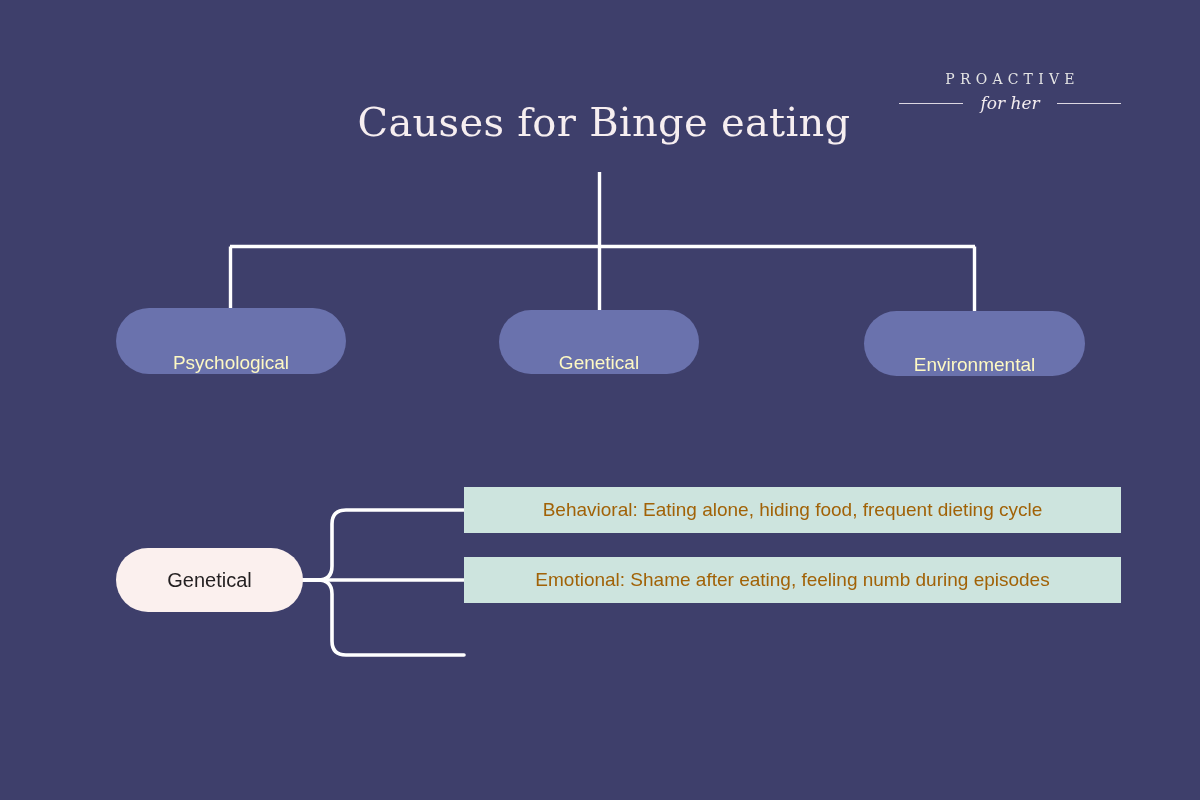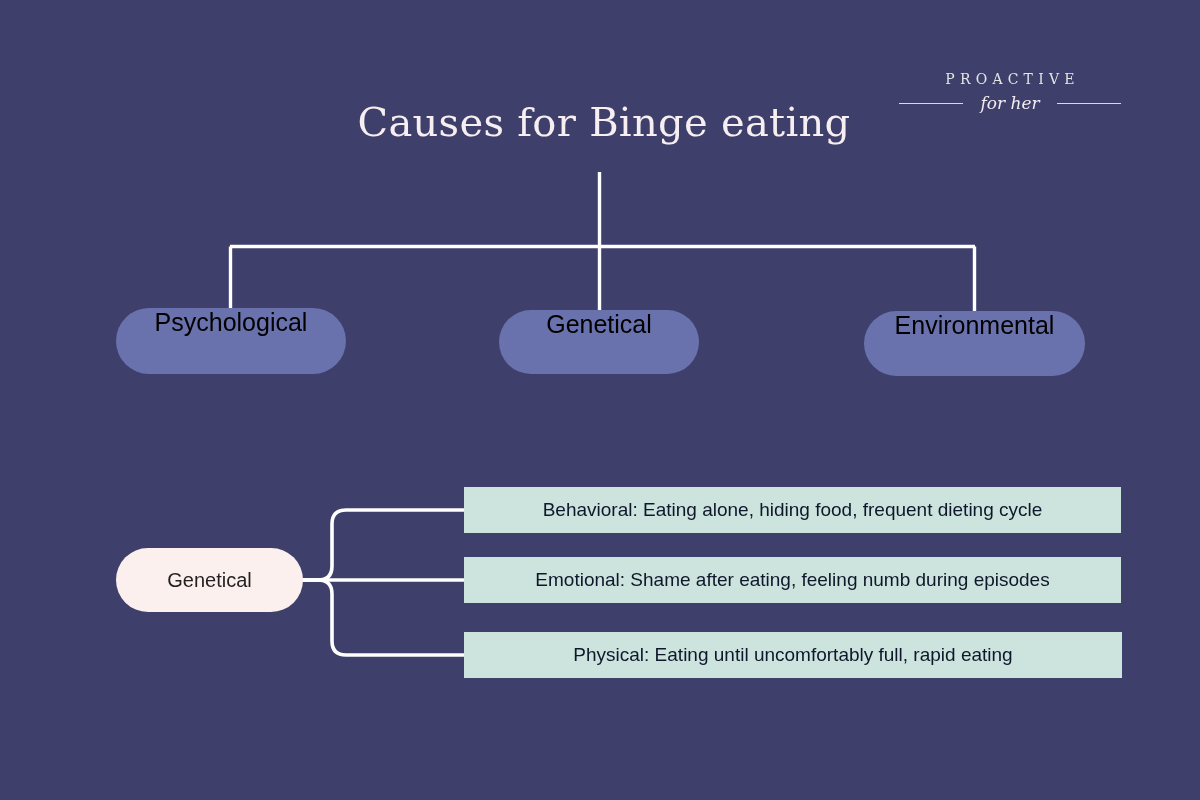--- a/index.html
+++ b/index.html
@@ -81,26 +81,26 @@
     font-size: 17px;
     color: #f3ecef;
     line-height: 1;
     white-space: nowrap;
   }
 
   
   .pill {
     position: absolute;
     display: flex;
-    align-items: flex-start;
+    align-items: flex-end;
     justify-content: center;
     border-radius: 999px;
     background: #6a72ad;
-    color: #000000;
-    font-size: 25px;
+    color: #fef9c3;
+    font-size: 19px;
     white-space: nowrap;
   }
   #pill-psychological { left: 116px; top: 308px; width: 230px; height: 66px; }
   #pill-genetical     { left: 499px; top: 310px; width: 200px; height: 64px; }
   #pill-environmental { left: 864px; top: 311px; width: 221px; height: 65px; }
 
   
   #pill-symptoms {
     position: absolute;
     left: 116px;
@@ -118,21 +118,21 @@
   }
 
   
   .sbox {
     position: absolute;
     left: 464px;
     display: flex;
     align-items: center;
     justify-content: center;
     background: #cde4de;
-    color: #0f172a;
+    color: #a16207;
     font-size: 19px;
     white-space: nowrap;
     padding: 0 10px;
     box-sizing: border-box;
   }
   #sbox-0 { top: 487px; width: 657px; height: 46px; }
   #sbox-1 { top: 557px; width: 657px; height: 46px; }
   #sbox-2 { top: 632px; width: 658px; height: 46px; }
 </style>
 </head>
@@ -192,17 +192,14 @@
   </div>
 
   <div class="sbox" id="sbox-0">
     <span>Behavioral: Eating alone, hiding food, frequent dieting cycle</span>
   </div>
 
   <div class="sbox" id="sbox-1">
     <span>Emotional: Shame after eating, feeling numb during episodes</span>
   </div>
 
-  <div class="sbox" id="sbox-2">
-    <span>Physical: Eating until uncomfortably full, rapid eating</span>
-  </div>
 
 </div>
 
 </body></html>

